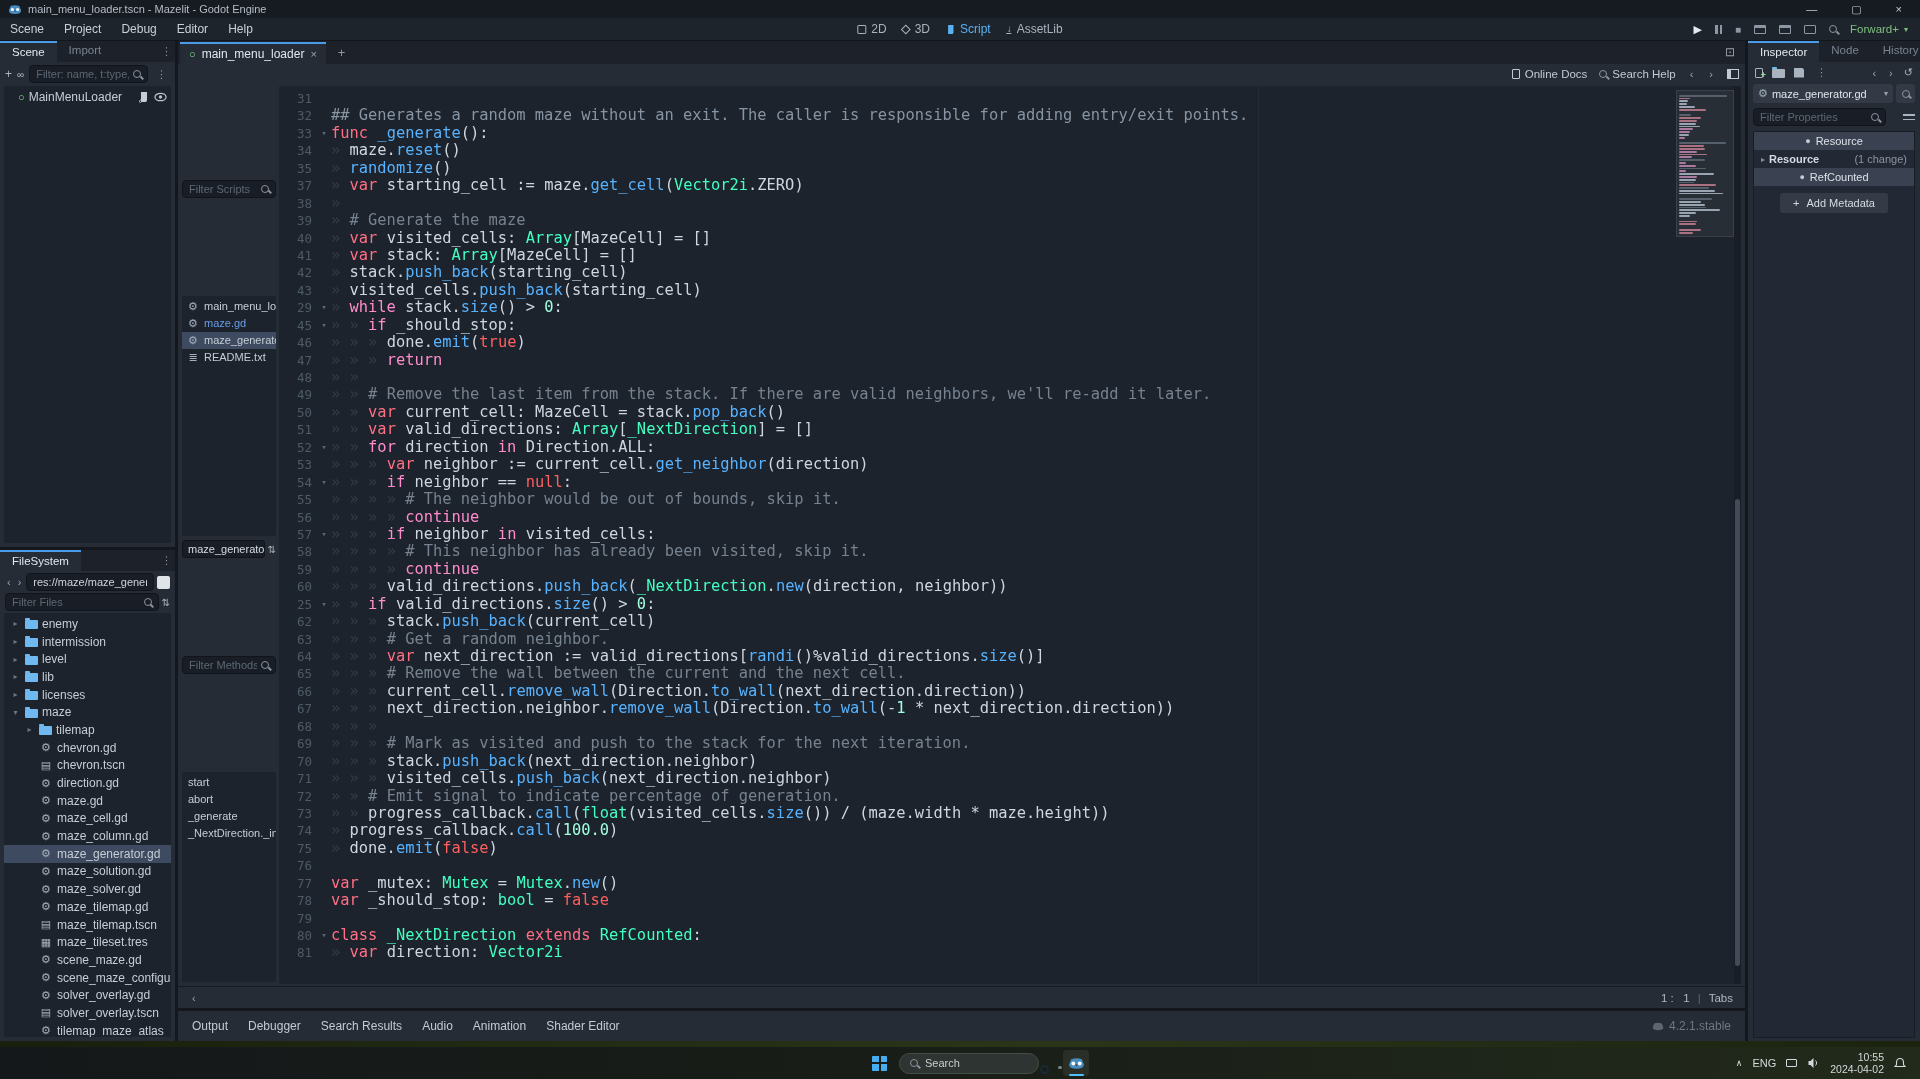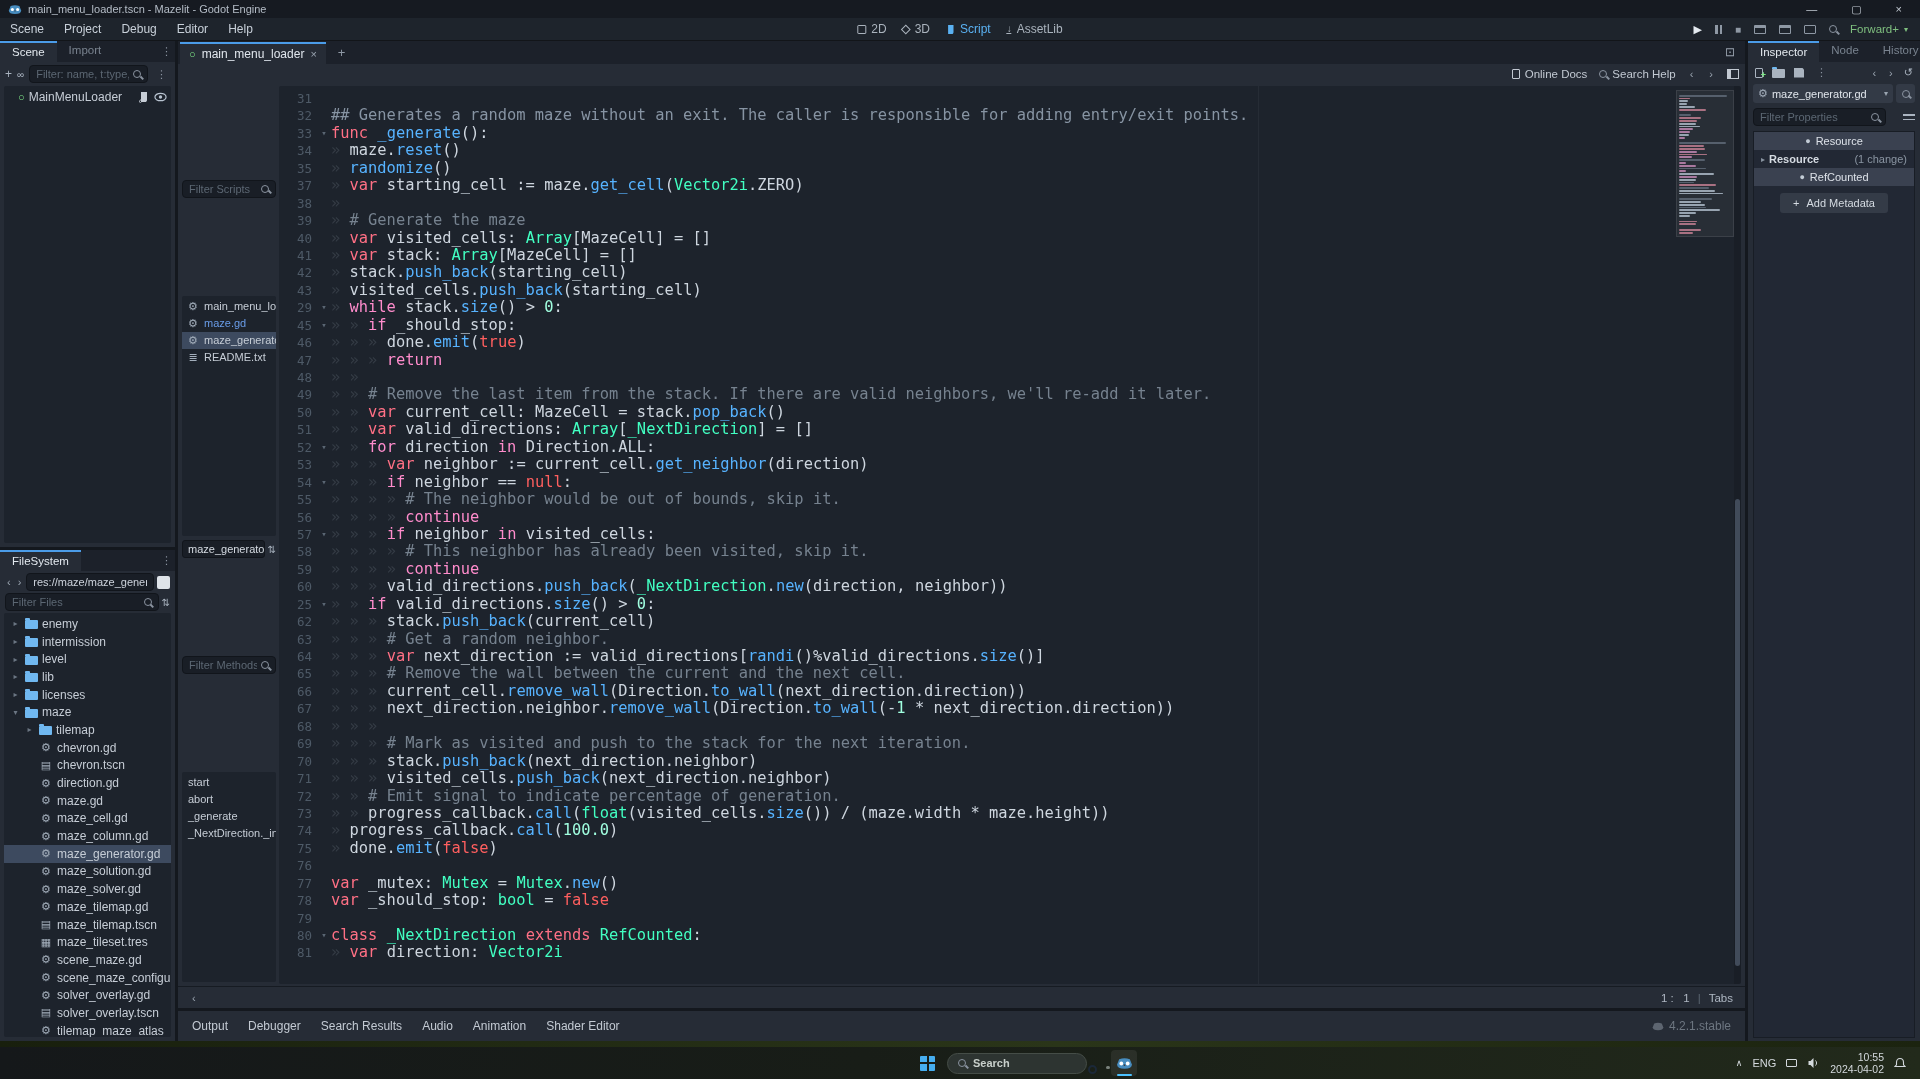--- a/index.html
+++ b/index.html
@@ -157,21 +157,21 @@
   .prop-row { display:flex; align-items:center; padding:3px 7px; color:#d5dbe2; }
   .prop-row .arrow { font-size:8px; color:#8a95a2; margin-right:4px; }
   .prop-row .change { margin-left:auto; color:#8a95a2; }
   .add-meta { margin:7px auto; background:#343b47; border-radius:3px; padding:4px 13px; color:#d5dbe2;
     display:flex; gap:7px; align-items:center; width:fit-content; font-size:11px; }
 
   
   .desktop-strip { height:6px; background:linear-gradient(90deg,#181f0d,#2a3519 55%,#1b230f); flex:none; }
   .taskbar { height:32px; background:linear-gradient(90deg,#15181a,#181d17 45%,#222a1b);
     display:flex; align-items:center; position:relative; flex:none; }
-  .tb-center { position:absolute; left:920px; display:flex; align-items:center; gap:12px; height:100%;font-weight:bold; }
+  .tb-center { position:absolute; left:872px; display:flex; align-items:center; gap:12px; height:100%; }
   .start-btn { width:15px; height:15px; background:#46aef0; position:relative; border-radius:1px; }
   .start-btn::before { content:""; position:absolute; left:0; right:0; top:6.5px; height:2px; background:#171c17; }
   .start-btn::after { content:""; position:absolute; top:0; bottom:0; left:6.5px; width:2px; background:#171c17; }
   .search-pill { width:140px; height:21px; background:#2d3431; border:1px solid #454d47; border-radius:11px;
     display:flex; align-items:center; gap:7px; padding:0 10px; font-size:11px; color:#c9d0cb; }
   .steam-ico { width:17px; height:17px; border-radius:50%; background:#e8eef2; position:relative; }
   .steam-ico::after { content:""; position:absolute; width:5px; height:5px; border:2px solid #1b2838;
     border-radius:50%; top:2px; right:2.5px; }
   .steam-wrap { position:relative; }
   .steam-wrap::after { content:""; position:absolute; width:4px; height:3px; border-radius:2px;

